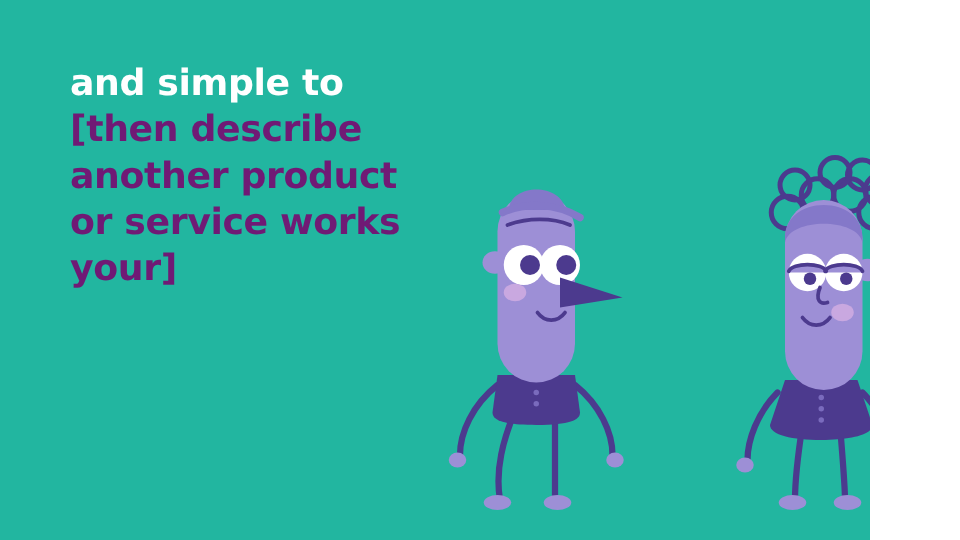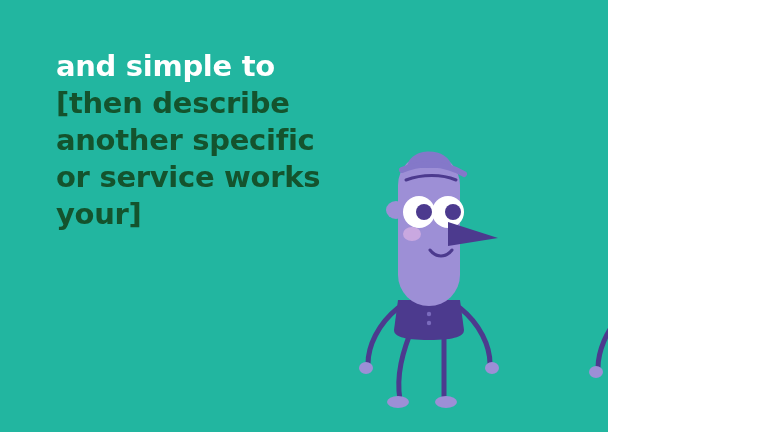--- a/index.html
+++ b/index.html
@@ -7,21 +7,21 @@
     padding: 0;
   }
   body {
     width: 768px;
     height: 432px;
     overflow: hidden;
     font-family: "DejaVu Sans", sans-serif;
   }
   #slide {
     position: relative;
-    width: 608px;
+    width: 696px;
     height: 432px;
     background: #22b6a0;
     overflow: hidden;
   }
   #text-block {
     position: absolute;
     left: 56px;
     top: 48px;
     width: 360px;
   }
@@ -30,21 +30,21 @@
     font-weight: bold;
     font-size: 29px;
     line-height: 1.28;
     letter-spacing: -0.3px;
     margin: 0;
   }
   .line-white {
     color: #ffffff;
   }
   .line-purple {
-    color: #14532d;
+    color: #701a75;
   }
   .art {
     position: absolute;
   }
   #char-left {
     left: 352px;
     top: 128px;
     width: 180px;
     height: 280px;
   }
@@ -56,21 +56,21 @@
   }
 </style>
 </head>
 <body>
 
 <div id="slide">
 
   <div id="text-block">
     <p class="headline line-white">and simple to</p>
     <p class="headline line-purple">[then describe</p>
-    <p class="headline line-purple">another specific</p>
+    <p class="headline line-purple">another product</p>
     <p class="headline line-purple">or service works</p>
     <p class="headline line-purple">your]</p>
   </div>
 
   <svg class="art" id="char-left" viewBox="0 0 180 280">
 
     <path d="M62 196 C 50 224, 44 248, 48 272" stroke="#4c3a8e" stroke-width="5" fill="none" stroke-linecap="round"></path>
     <path d="M92 196 C 92 226, 92 250, 92 272" stroke="#4c3a8e" stroke-width="5" fill="none" stroke-linecap="round"></path>
     <ellipse cx="46" cy="274" rx="11" ry="6" fill="#9d8fd6"></ellipse>
     <ellipse cx="94" cy="274" rx="11" ry="6" fill="#9d8fd6"></ellipse>

